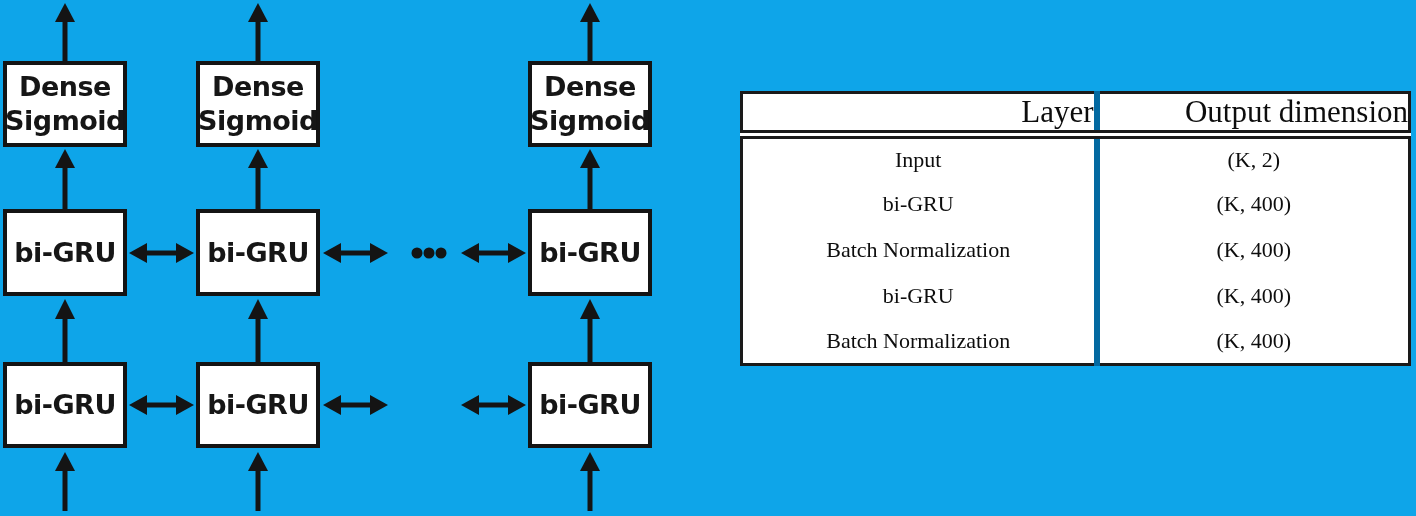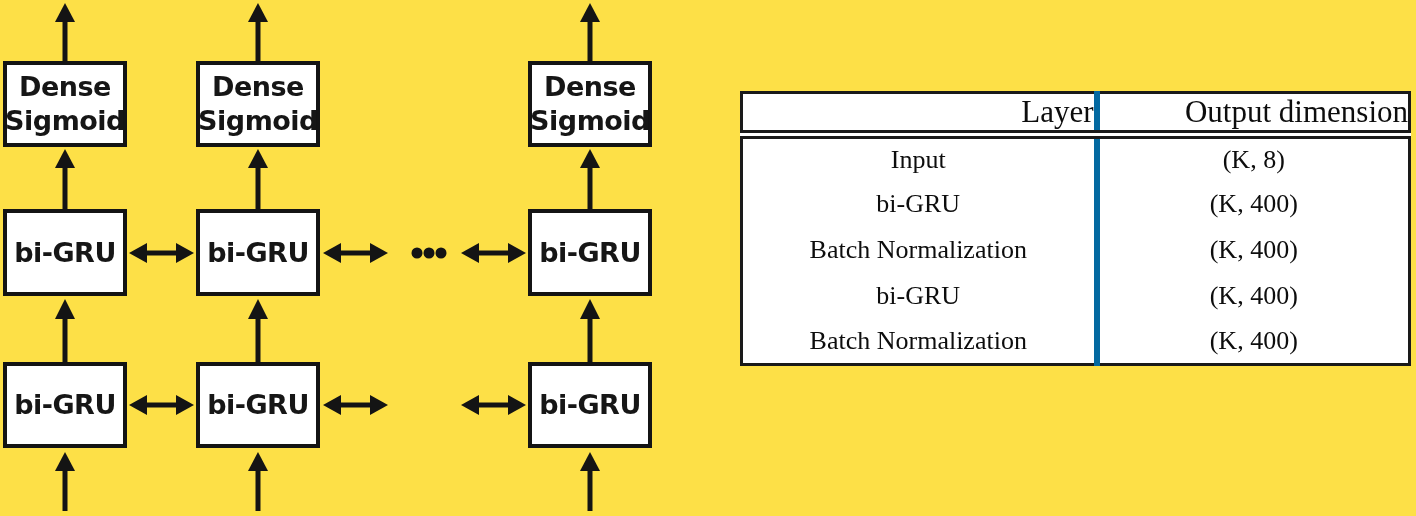--- a/index.html
+++ b/index.html
@@ -3,21 +3,21 @@
 <meta charset="utf-8">
 <style>
   * { box-sizing: border-box; margin: 0; padding: 0; }
   html, body { background: #ffffff; }
   body { font-family: "Liberation Sans", sans-serif; }
 
   .stage {
     position: relative;
     width: 1416px;
     height: 516px;
-    background: #fde047;
+    background: #0ea5e9;
     overflow: hidden;
   }
 
   
   .diagram {
     position: absolute;
     left: 0; top: 0;
     width: 700px; height: 516px;
   }
   .diagram svg.arrow-layer {
@@ -68,21 +68,21 @@
   table.layer-table th {
     font-weight: 400;
     font-size: 31px;
     height: 41px;
     text-align: right;
     vertical-align: middle;
     border-bottom: 9px double #1a1a1a;
     padding: 0;
   }
   table.layer-table td {
-    font-size: 26px;
+    font-size: 22px;
     height: 46px;
     text-align: center;
     vertical-align: middle;
     padding: 0;
   }
   table.layer-table th + th,
   table.layer-table td + td {
     border-left: 6px solid #0369a1;
   }
 </style>
@@ -226,21 +226,21 @@
         </colgroup>
       <thead>
         <tr>
           <th>Layer</th>
           <th>Output dimension</th>
         </tr>
       </thead>
       <tbody>
         <tr>
           <td>Input</td>
-          <td>(K, 8)</td>
+          <td>(K, 2)</td>
         </tr>
         <tr>
           <td>bi-GRU</td>
           <td>(K, 400)</td>
         </tr>
         <tr>
           <td>Batch Normalization</td>
           <td>(K, 400)</td>
         </tr>
         <tr>

